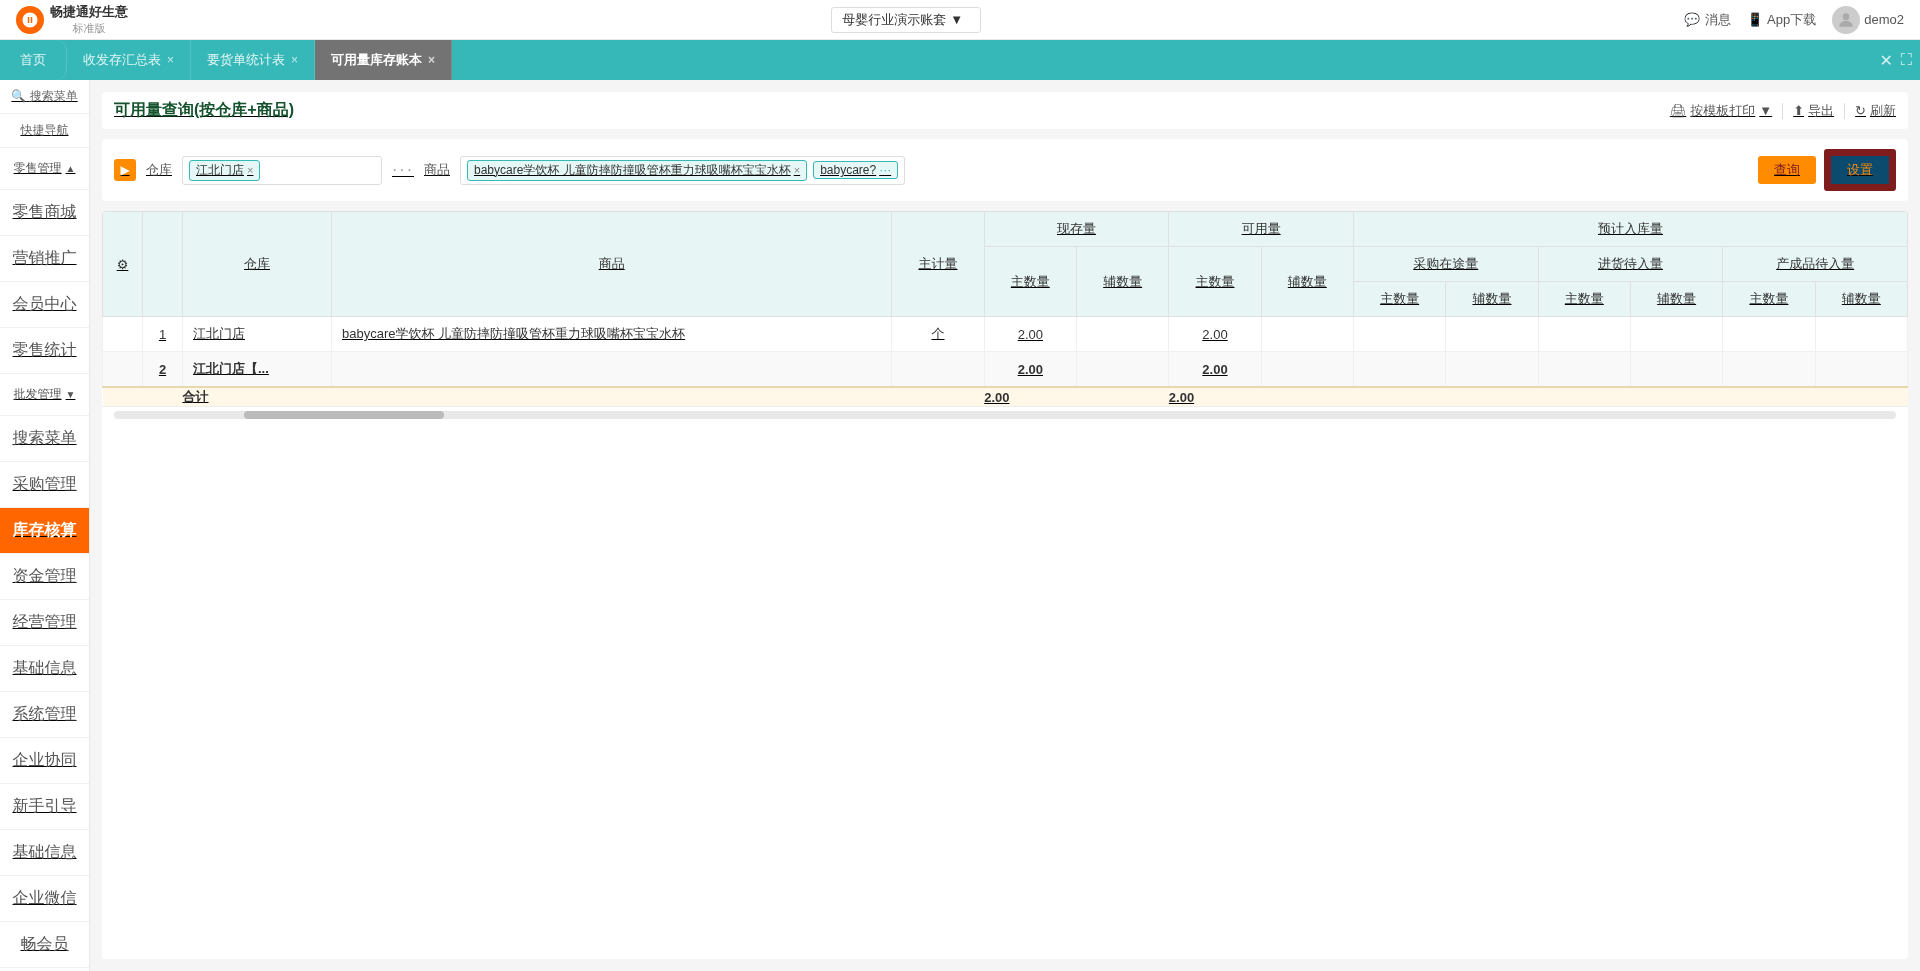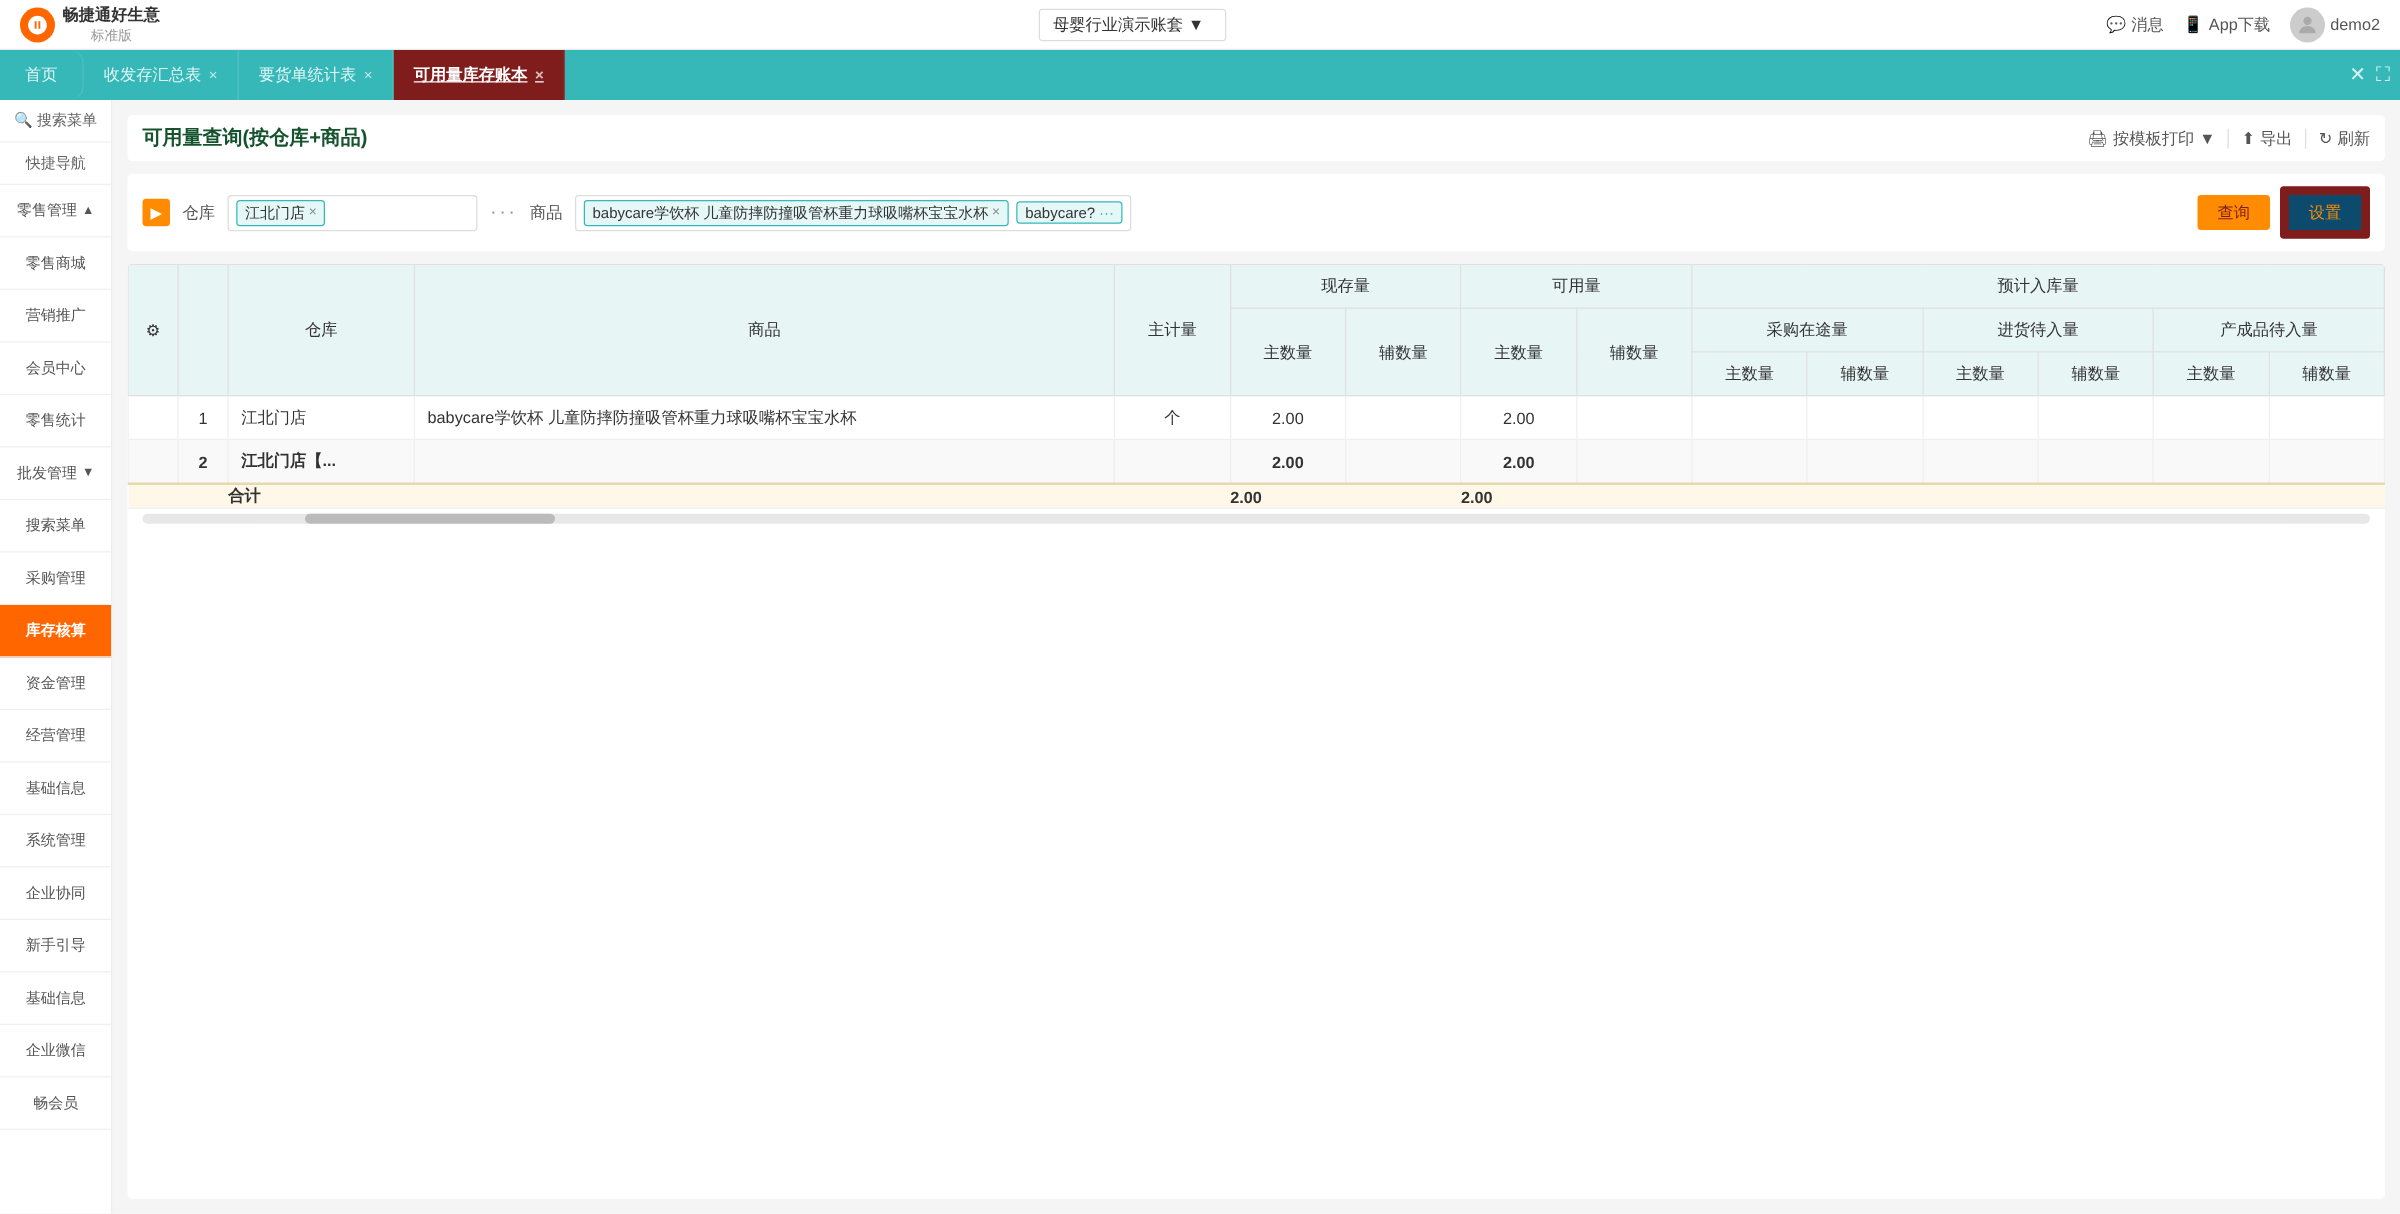--- a/index.html
+++ b/index.html
@@ -45,46 +45,45 @@
       padding: 0 16px;
       font-size: 13px;
       color: rgba(255,255,255,0.85);
       cursor: pointer;
       white-space: nowrap;
       gap: 6px;
       border-right: 1px solid rgba(255,255,255,0.15);
     }
     .nav-tab:first-child { padding: 0 20px; border-radius: 11px; }
     .nav-tab.active {
-      background: #7f1d1d;
+      background: #737373;
       color: #fff;
       font-weight: bold;
-      text-decoration: underline;
     }
     .nav-tab .close-btn { font-size: 12px; color: rgba(255,255,255,0.7); cursor: pointer; }
     .nav-tabs-right { margin-left: auto; display: flex; align-items: center; padding-right: 8px; gap: 8px; }
     .nav-tabs-right span { color: rgba(255,255,255,0.8); cursor: pointer; font-size: 16px; }
 
     
-    .main-layout { display: flex; flex: 1; overflow: hidden; }
+    .main-layout { display: flex; flex: 1; overflow: hidden; text-decoration: underline; }
 
     
     .sidebar {
       width: 90px;
       background: #fff;
       flex-shrink: 0;
       display: flex;
       flex-direction: column;
       border-right: 1px solid #e8e8e8;
       overflow-y: auto;
     }
     .sidebar-item {
       padding: 12px 0;
       text-align: center;
-      font-size: 12px;
+      font-size: 16px;
       color: #555;
       cursor: pointer;
       border-bottom: 1px solid #f0f0f0;
     }
     .sidebar-item.active { color: #fff; background: #ff6600; font-weight: bold; }
     .sidebar-item.section-header {
       font-size: 12px;
       color: #555;
       display: flex;
       align-items: center;

